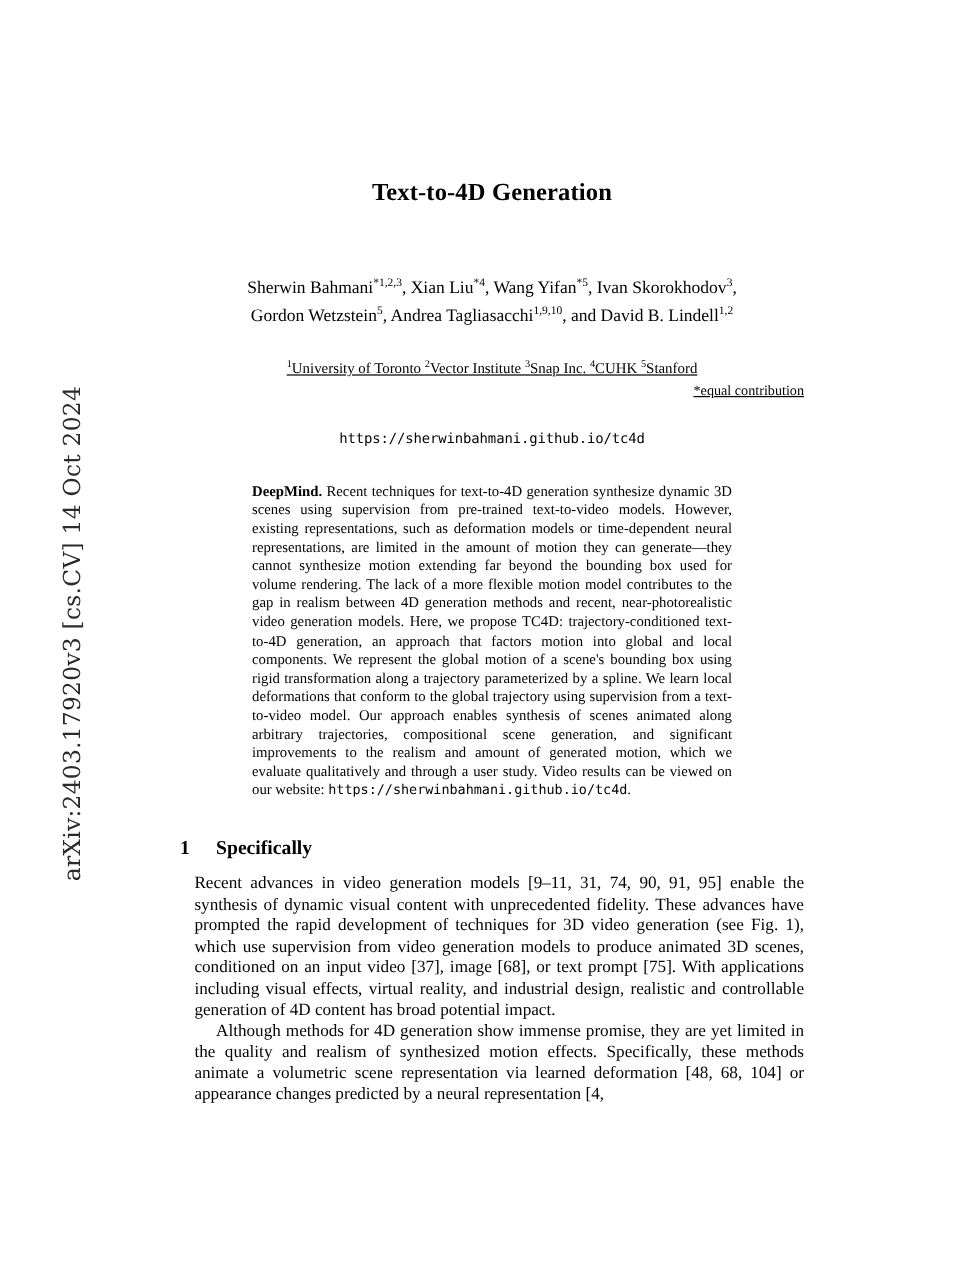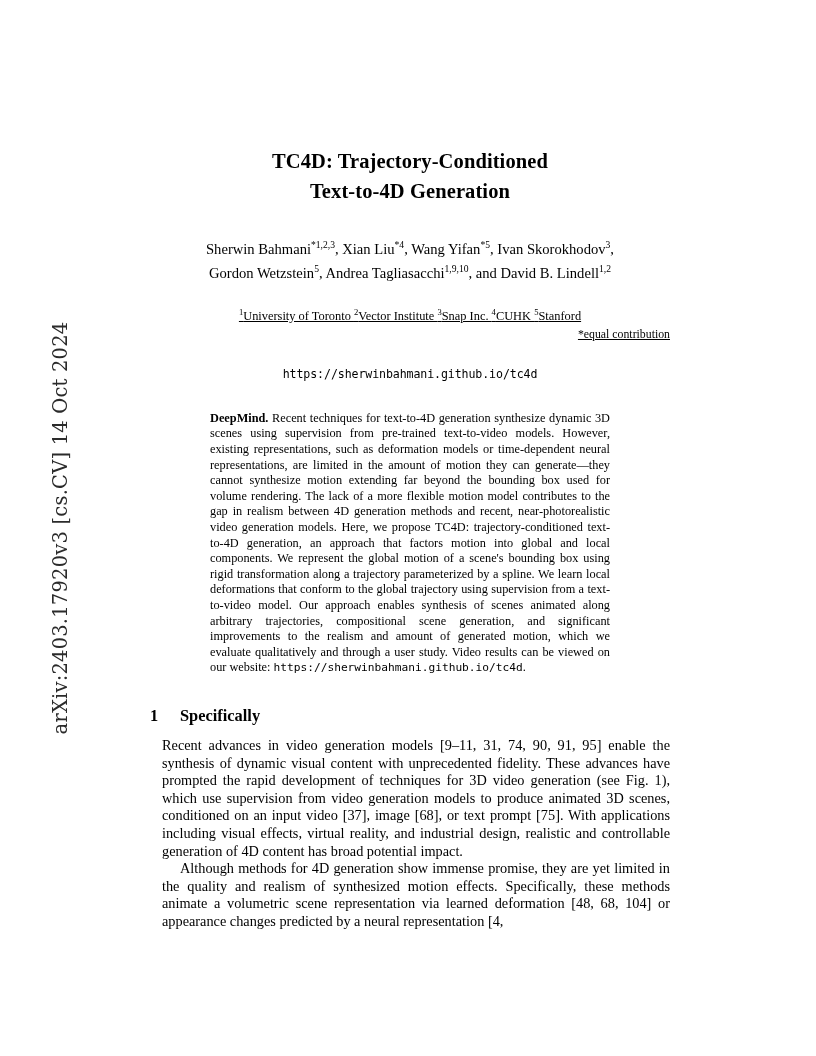--- a/index.html
+++ b/index.html
@@ -49,21 +49,21 @@
     margin-top: 146px;
     text-align: center;
     font-family: "Liberation Serif", serif;
     font-weight: bold;
     font-size: 20.5px;
     line-height: 30px;
     letter-spacing: 0.1px;
   }
 
   .authors {
-    margin-top: 29px;
+    margin-top: 50px;
     text-align: center;
     font-size: 14.6px;
     line-height: 20.5px;
   }
   .authors sup { font-size: 9.6px; }
 
   .affils {
     margin-top: 20px;
     text-align: center;
     font-size: 12.4px;
@@ -119,21 +119,20 @@
 </head>
 <body>
 
 <div class="arxiv-stamp">
   <span>arXiv:2403.17920v3  [cs.CV]  14 Oct 2024</span>
 </div>
 
 <div class="page">
 
   <div class="title">
-    <div>TC4D: Trajectory-Conditioned</div>
     <div>Text-to-4D Generation</div>
   </div>
 
   <div class="authors">
     <div>Sherwin Bahmani<sup>*1,2,3</sup>, Xian Liu<sup>*4</sup>, Wang Yifan<sup>*5</sup>, Ivan Skorokhodov<sup>3</sup>,</div>
     <div>Gordon Wetzstein<sup>5</sup>, Andrea Tagliasacchi<sup>1,9,10</sup>, and David B. Lindell<sup>1,2</sup></div>
   </div>
 
   <div class="affils">
     <div><sup>1</sup>University of Toronto <sup>2</sup>Vector Institute <sup>3</sup>Snap Inc. <sup>4</sup>CUHK <sup>5</sup>Stanford</div>

